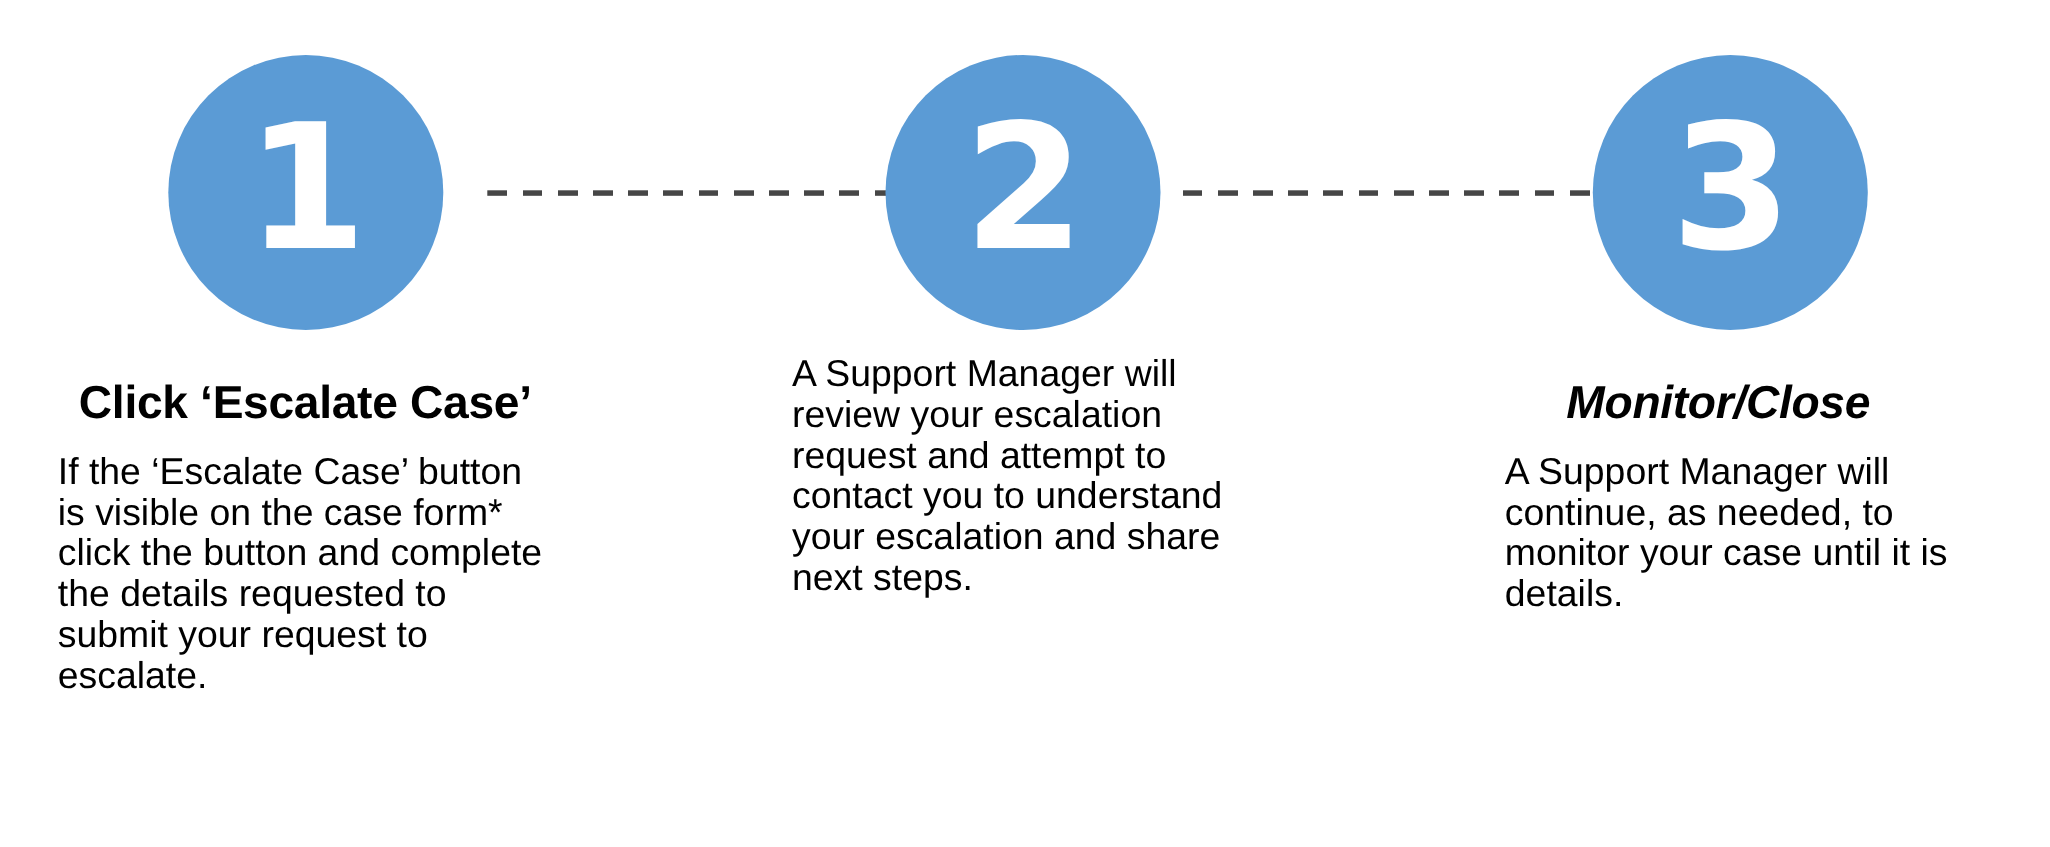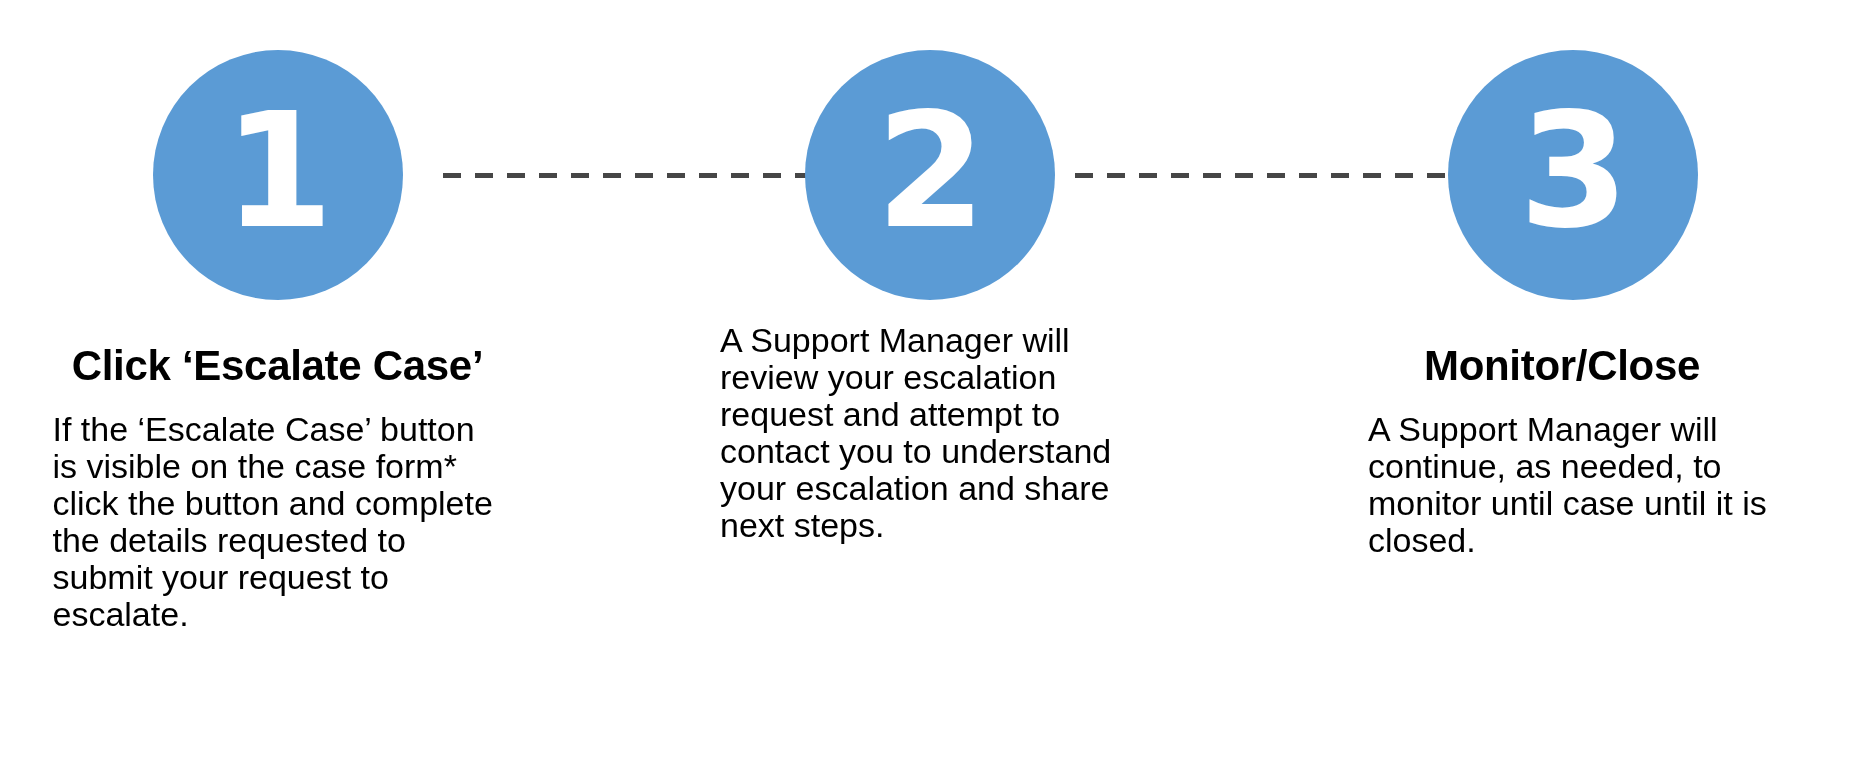--- a/index.html
+++ b/index.html
@@ -91,21 +91,21 @@
     font-size: 42px;
     font-weight: 700;
     line-height: 1.1;
     text-align: center;
     margin-top: 43px;
     white-space: nowrap;
     letter-spacing: -0.3px;
   }
   .step-1 .step-title { margin-left: -65px; }
   .step-2 .step-title { margin-left: -2px; }
-  .step-3 .step-title { margin-left: 18px; }
+  .step-3 .step-title { margin-left: 18px; font-style: italic; }
 
   
   .step-body {
     font-size: 34px;
     line-height: 1.09;
     text-align: left;
     margin-top: 22px;
     font-weight: 400;
   }
   .step-1 .step-body { width: 450px; margin-left: -65px; }
@@ -135,17 +135,17 @@
         <span class="badge-number">2</span>
       </div>
       <div class="step-body">A Support Manager will review your escalation request and attempt to contact you to understand your escalation and share next steps.</div>
     </div>
 
     <div class="step step-3">
       <div class="badge">
         <span class="badge-number">3</span>
       </div>
       <div class="step-title">Monitor/Close</div>
-      <div class="step-body">A Support Manager will continue, as needed, to monitor until case until it is closed.</div>
+      <div class="step-body">A Support Manager will continue, as needed, to monitor your case until it is details.</div>
     </div>
 
   </div>
 </div>
 
 </body></html>

